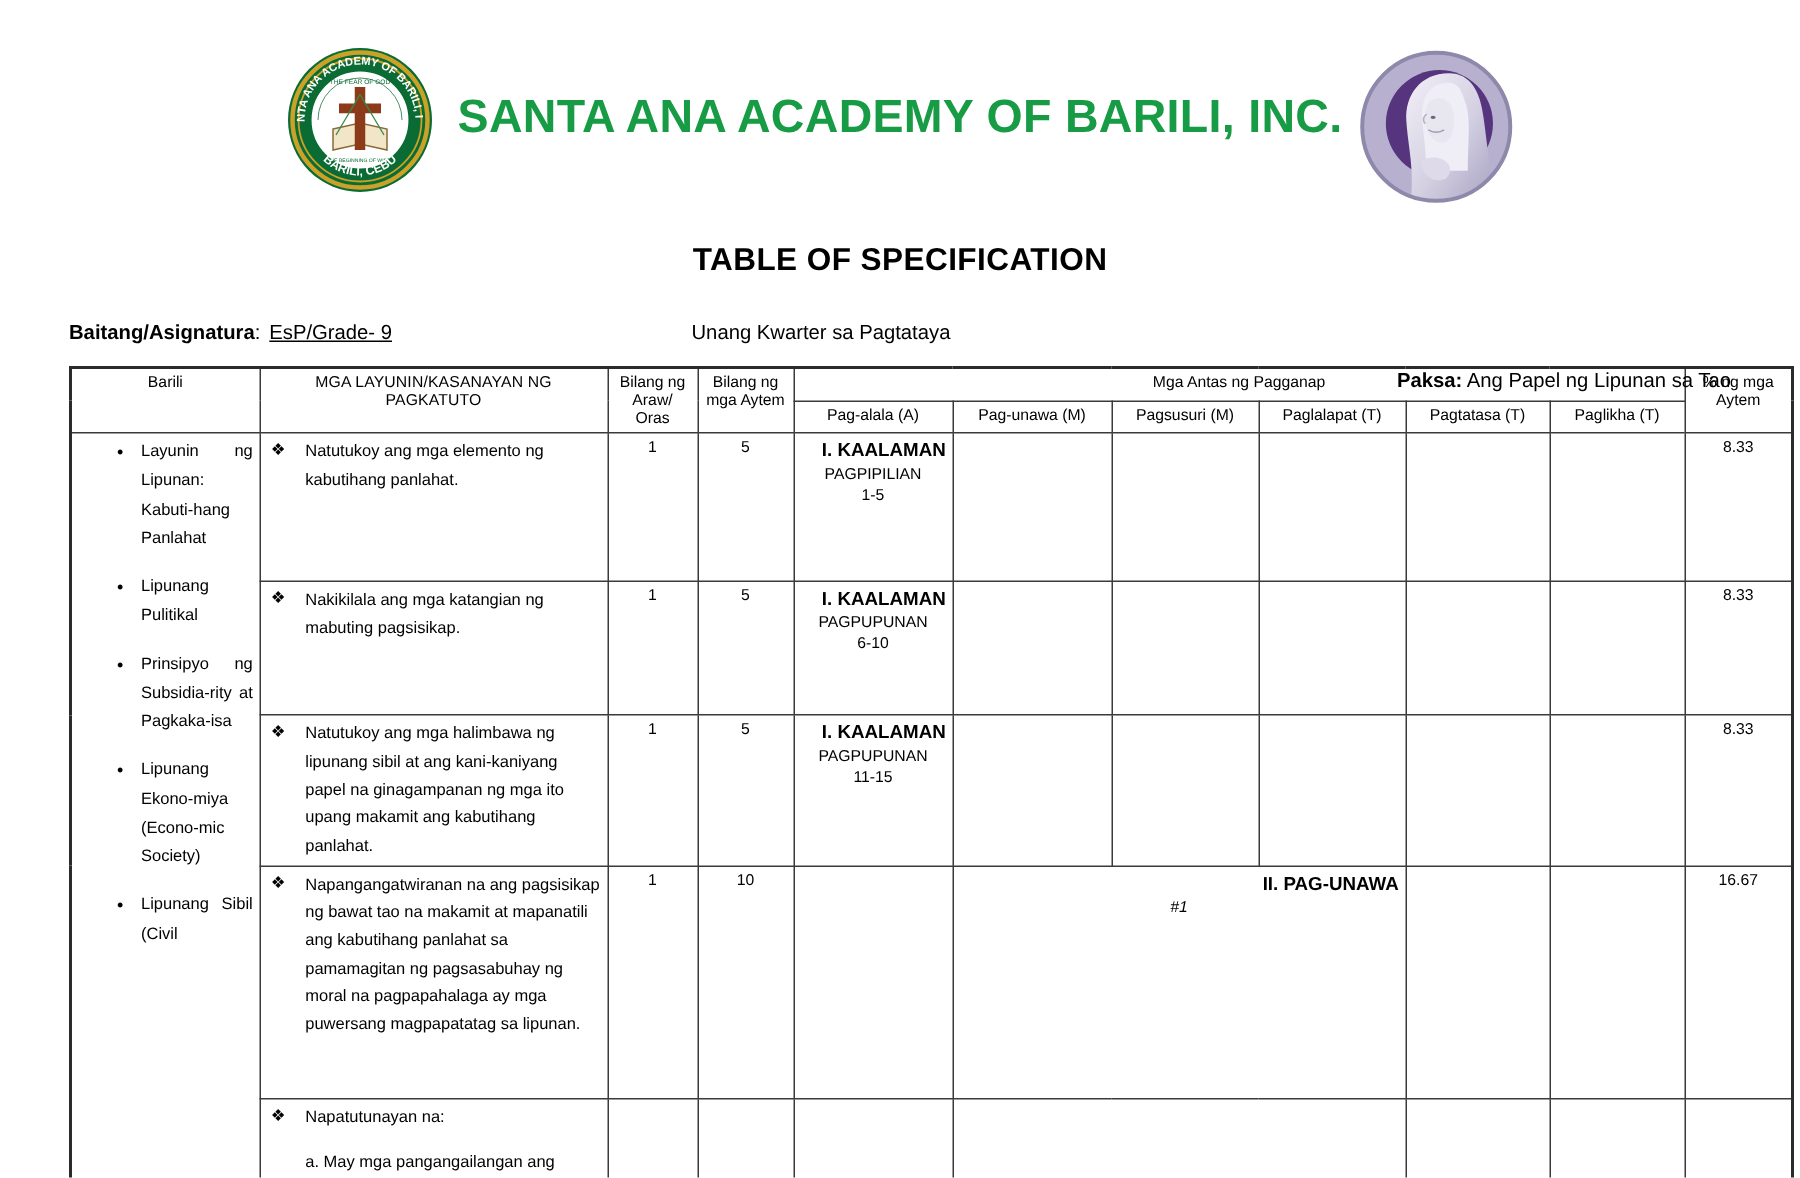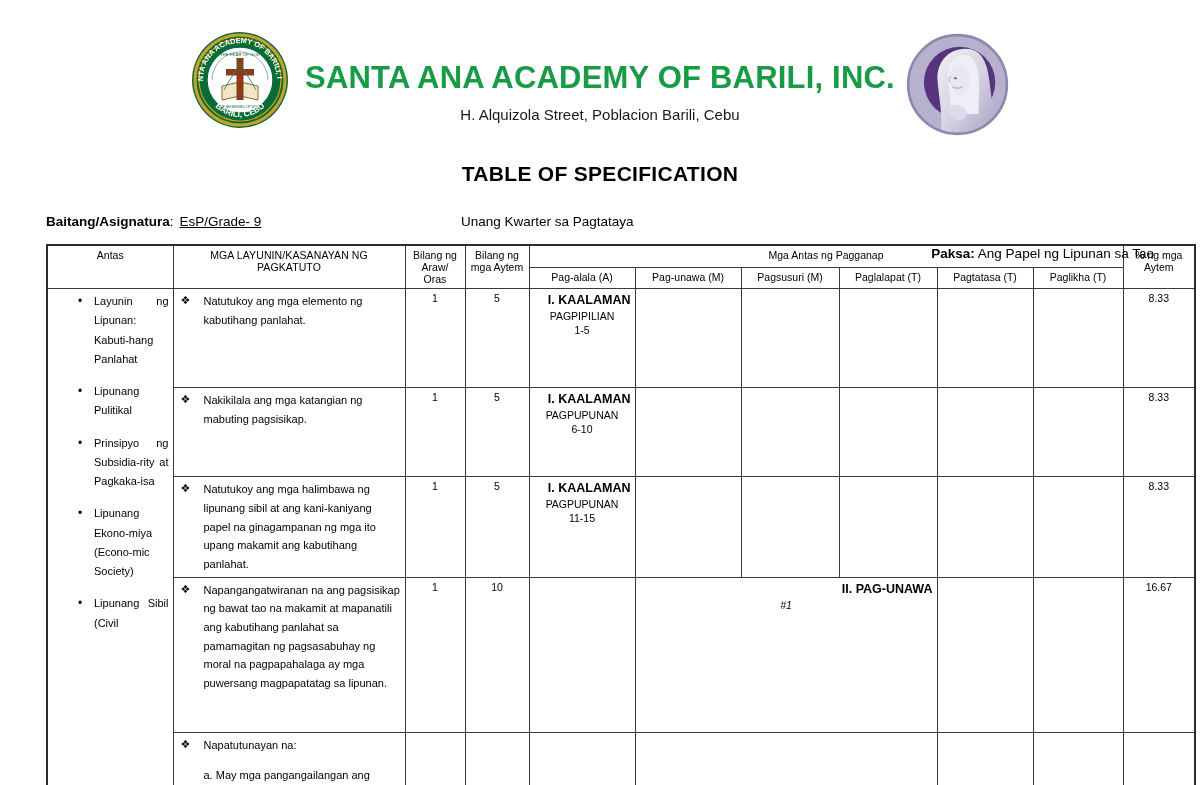--- a/index.html
+++ b/index.html
@@ -247,21 +247,20 @@
       <path d="M44 42 C42 43 41 46 43 48" fill="none" stroke="#b6b1c6" stroke-width="1"></path>
       <ellipse cx="48" cy="44" rx="1.6" ry="1" fill="#6c6683"></ellipse>
       <path d="M45 52 C48 54 52 54 55 52" fill="none" stroke="#a09ab4" stroke-width="0.9"></path>
 
       <path d="M40 72 C46 68 54 69 58 74 C60 78 58 84 52 84 C46 84 41 80 40 72 Z" fill="#dedaea"></path>
     </g>
     <circle cx="50" cy="50" r="47" fill="none" stroke="#8e88ab" stroke-width="2.5"></circle>
   </svg>
 
   <div class="school-name">SANTA ANA ACADEMY OF BARILI, INC.</div>
-  <div class="school-address">H. Alquizola Street, Poblacion Barili, Cebu</div>
 </div>
 
 <div class="doc-title">TABLE OF SPECIFICATION</div>
 
 <div class="meta-row">
   <span class="meta-left"><span class="meta-label">Baitang/Asignatura</span><span>:</span><span class="meta-underline">EsP/Grade- 9</span></span>
   <span class="meta-center">Unang Kwarter sa Pagtataya</span>
   <span class="meta-right"><span class="meta-label">Paksa:</span> <span>Ang Papel ng Lipunan sa Tao</span></span>
 </div>
 
@@ -275,21 +274,21 @@
     <col style="width:106px">
     <col style="width:98px">
     <col style="width:98px">
     <col style="width:96px">
     <col style="width:90px">
     <col style="width:72px">
   </colgroup>
 
   <thead>
     <tr>
-      <td class="hd" rowspan="2">Antas</td>
+      <td class="hd" rowspan="2">Barili</td>
       <td class="hd hd-small" rowspan="2" style="font-weight:normal">MGA LAYUNIN/KASANAYAN NG PAGKATUTO</td>
       <td class="hd" rowspan="2">Bilang ng Araw/ Oras</td>
       <td class="hd" rowspan="2">Bilang ng mga Aytem</td>
       <td class="hd hd-group" colspan="6">Mga Antas ng Pagganap</td>
       <td class="hd" rowspan="2">% ng mga Aytem</td>
     </tr>
     <tr>
       <td class="hd hd-sub">Pag-alala (A)</td>
       <td class="hd hd-sub-norm">Pag-unawa (M)</td>
       <td class="hd hd-sub-norm">Pagsusuri (M)</td>

